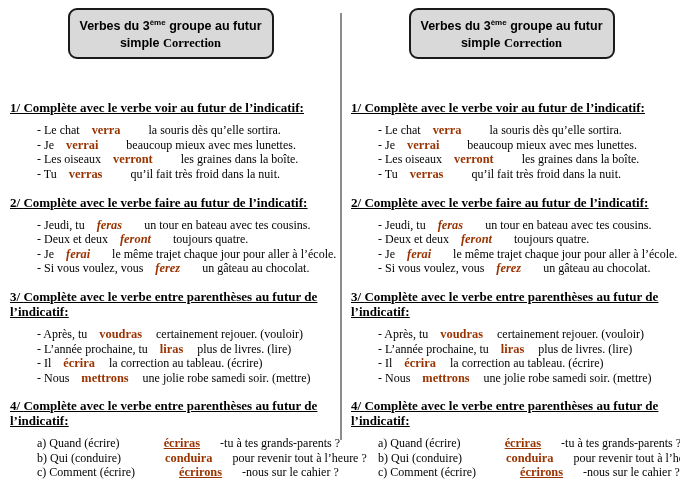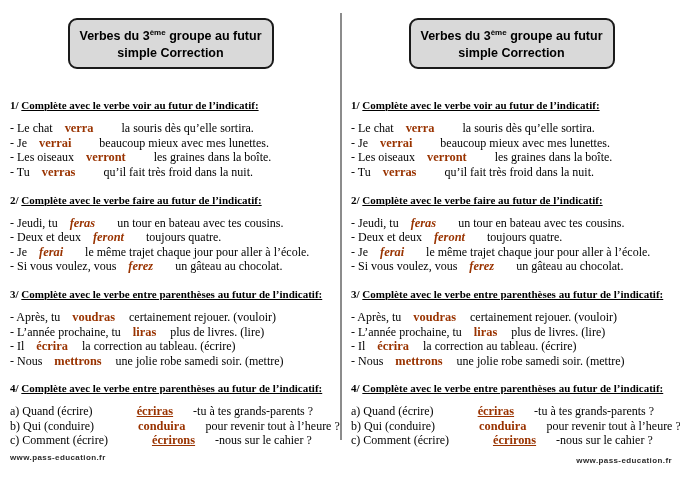--- a/index.html
+++ b/index.html
@@ -11,23 +11,24 @@
     color: #000000;
   }
   .page {
     display: flex;
     width: 680px; height: 480px;
     padding: 0 8px 0 10px;
   }
   .sheet {
     flex: 1 1 0;
     min-width: 0;
-    padding-top: 18px;
+    padding-top: 8px;
     display: flex;
     flex-direction: column;
+    gap: 12px;
   }
   .divider {
     width: 2px;
     background: #8c8c8c;
     margin: 13px 9px 40px 9px;
     flex: 0 0 auto;
   }
   
   .header-box {
     width: 206px;
@@ -37,37 +38,39 @@
     border-radius: 9px;
     text-align: center;
     padding: 4px 6px 5px 6px;
     font-family: "Liberation Sans", sans-serif;
     font-weight: bold;
     font-size: 12.5px;
     line-height: 17px;
   }
   .header-box sup { font-size: 8px; }
   .header-box .serif-part {
-    font-family: Liberation Sans, sans-serif;
+    font-family: Liberation Serif, serif;
     font-weight: bold;
   }
   
   .section { margin-top: 13px; }
   .section-heading {
     font-weight: bold;
-    font-size: 11px;
+    font-size: 13px;
     line-height: 15px;
     margin-bottom: 8px;
+    text-decoration: underline;
   }
   .section-heading .u { text-decoration: underline; }
   .lines { }
   .line {
     font-size: 12px;
     line-height: 14.6px;
     white-space: nowrap;
+    margin-left: 27px;
   }
   .answer {
     font-weight: bold;
     font-size: 12.4px;
     margin: 0 28px 0 12px;
   }
   .answer.joined { margin-right: 0; text-decoration: underline; }
   .sec-2 .answer { margin-right: 22px; font-style: italic; }
   .sec-3 .answer { margin-right: 14px; }
   .sec-4 .answer { margin-left: 44px; margin-right: 20px; }

